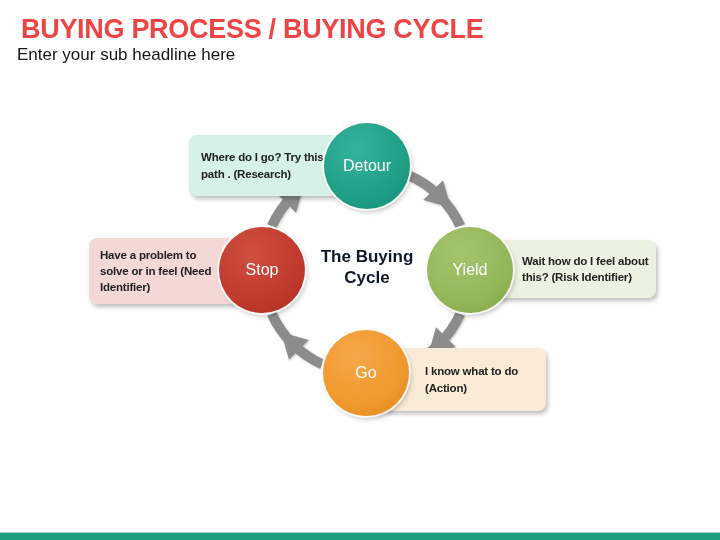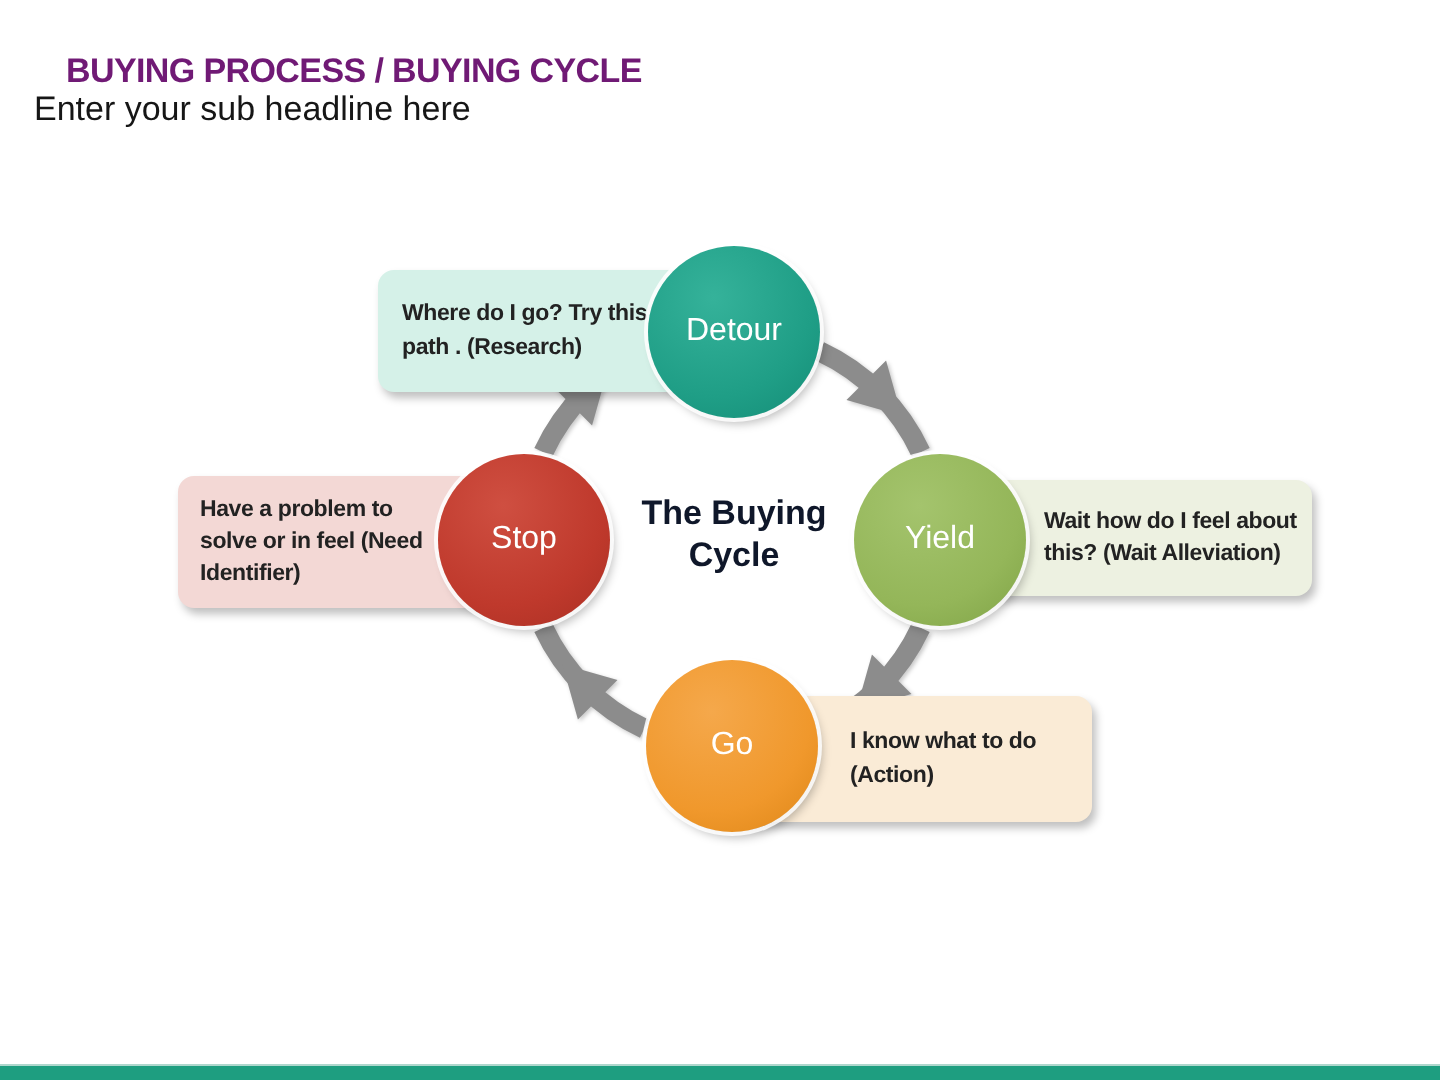--- a/index.html
+++ b/index.html
@@ -4,22 +4,22 @@
 <style>
   html, body { margin: 0; padding: 0; background: #e8e8e8; }
   .slide {
     position: relative;
     width: 720px; height: 540px;
     background: #ffffff;
     overflow: hidden;
     font-family: "Liberation Sans", sans-serif;
   }
   .page-title {
-    position: absolute; left: 17px; top: 10px; margin: 16px;
-    font-size: 17px; font-weight: bold; color: #701a75; letter-spacing: -0.3px;
+    position: absolute; left: 17px; top: 10px; margin: 4px;
+    font-size: 27px; font-weight: bold; color: #ef4444; letter-spacing: -0.3px;
     white-space: nowrap;
   }
   .page-subtitle {
     position: absolute; left: 17px; top: 45px; margin: 0;
     font-size: 17px; font-weight: normal; color: #161616; white-space: nowrap; text-align: right;
   }
   .diagram { position: absolute; left: 12px; top: 0; width: 720px; height: 433px; }
   .cycle-arrows { position: absolute; left: 0; top: 0; z-index: 1; }
   .cycle-arrows .arc { stroke: #8C8C8C; stroke-width: 10; fill: none; }
   .cycle-arrows .head { fill: #8C8C8C; }
@@ -96,21 +96,21 @@
       </g>
     </svg>
 
     <div class="note note-research">
       <span class="note-text">Where do I go? Try this path . (Research)</span>
     </div>
     <div class="note note-need">
       <span class="note-text">Have a problem to solve or in feel (Need Identifier)</span>
     </div>
     <div class="note note-risk">
-      <span class="note-text">Wait how do I feel about this? (Wait Alleviation)</span>
+      <span class="note-text">Wait how do I feel about this? (Risk Identifier)</span>
     </div>
     <div class="note note-action">
       <span class="note-text">I know what to do (Action)</span>
     </div>
 
     <div class="node node-detour">
       <span class="node-label">Detour</span>
     </div>
     <div class="node node-yield">
       <span class="node-label">Yield</span>

